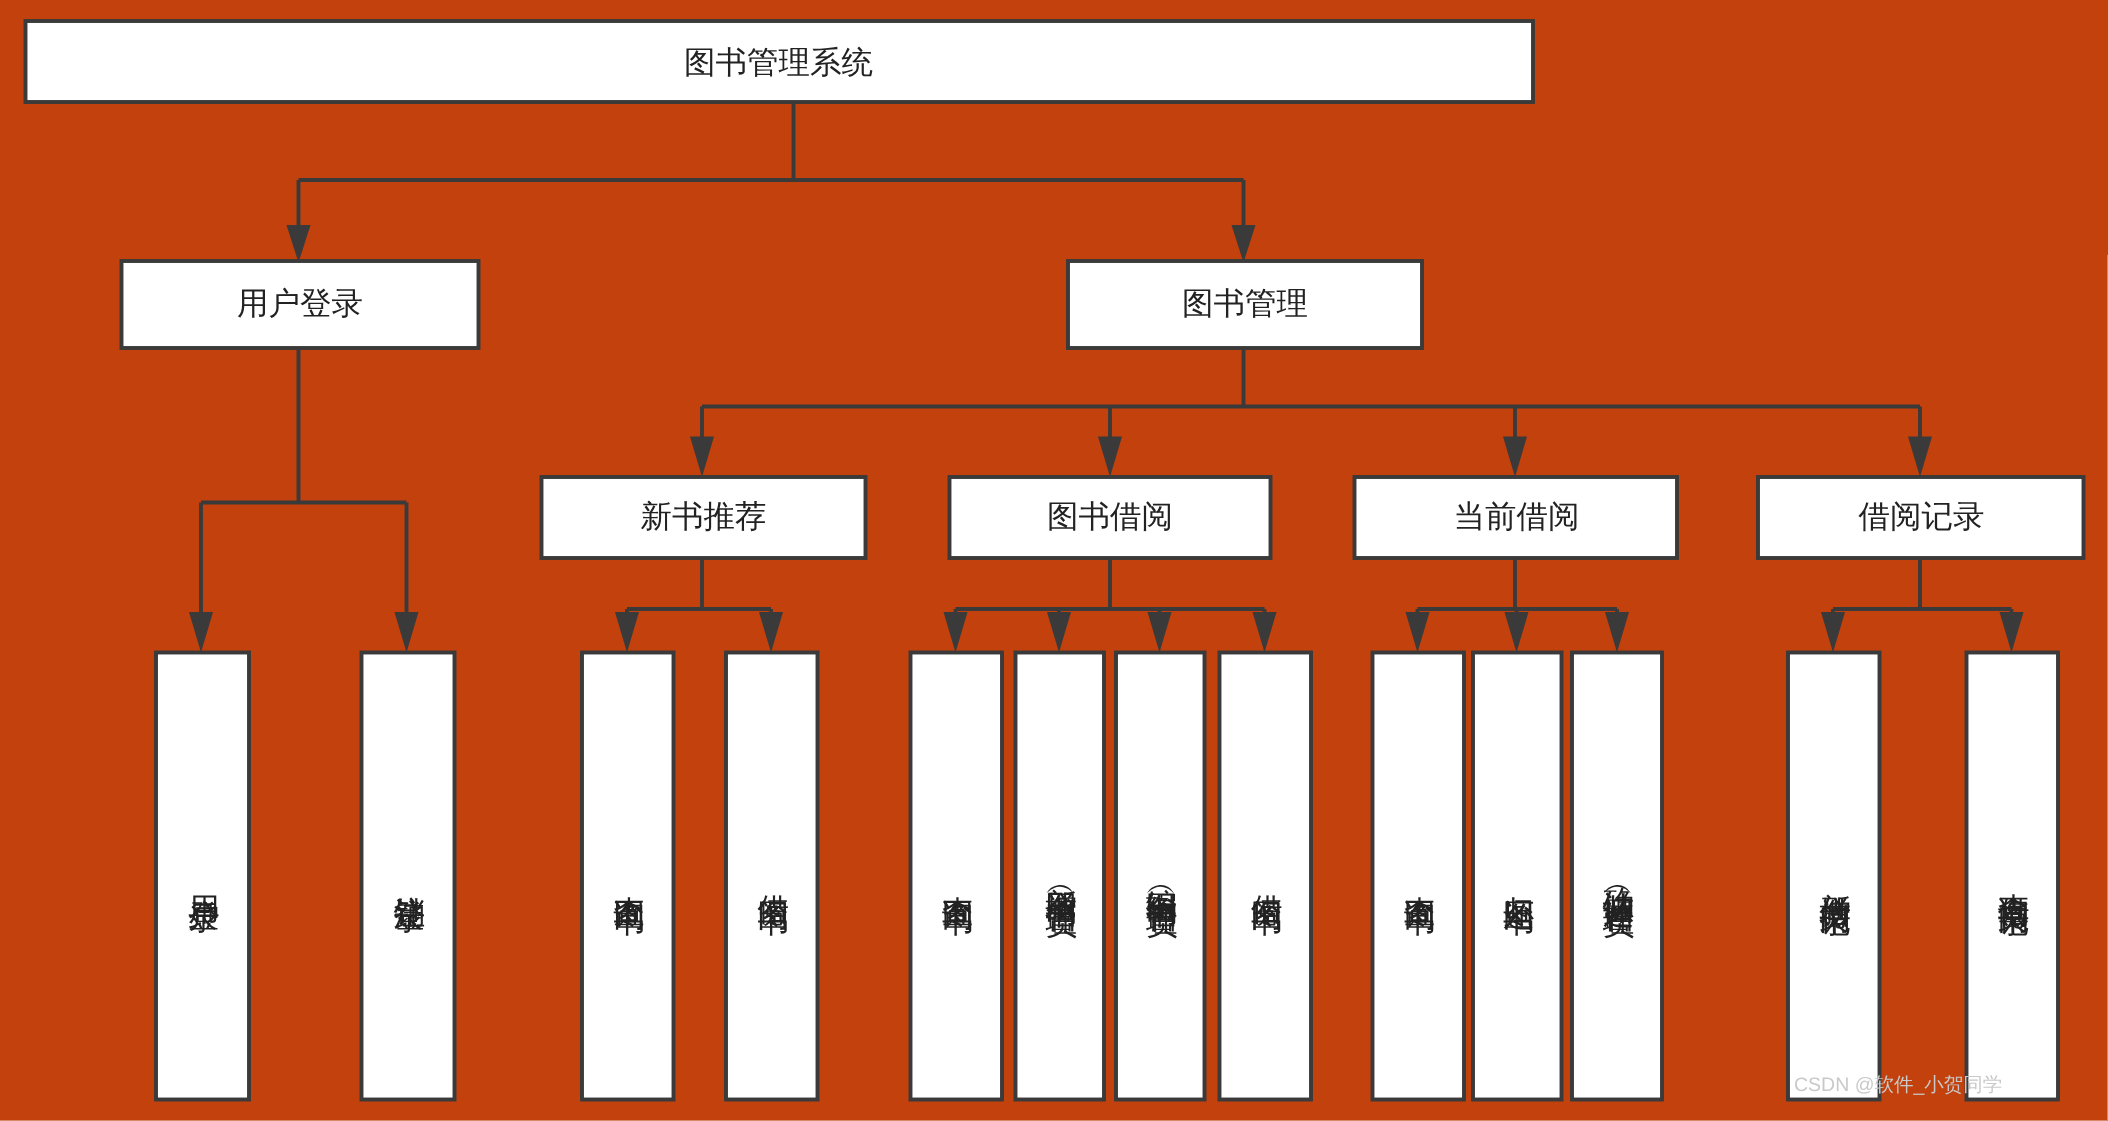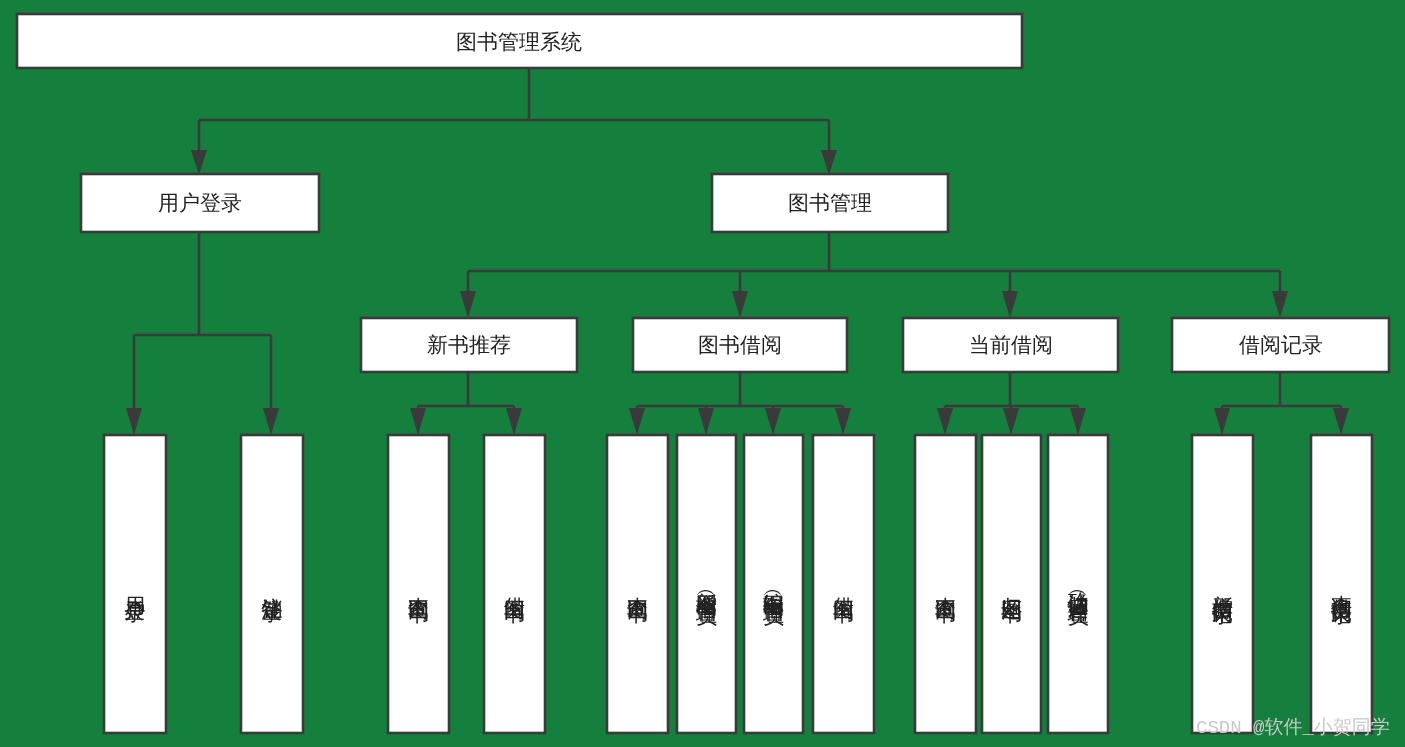--- a/index.html
+++ b/index.html
@@ -12,21 +12,21 @@
     width: 1405px;
     height: 747px;
     font-family: "Liberation Sans", "DejaVu Sans", sans-serif;
     overflow: hidden;
     position: relative;
   }
   #diagram-root {
     position: relative;
     width: 1405px;
     height: 747px;
-    background: #15803d;
+    background: #c2410c;
   }
   svg#diagram-svg {
     position: absolute;
     left: 0;
     top: 0;
     width: 1405px;
     height: 747px;
     display: block;
   }
   .node-box {
@@ -63,22 +63,22 @@
     display: flex;
     align-items: center;
     justify-content: center;
     text-align: center;
     white-space: nowrap;
     pointer-events: none;
     user-select: none;
   }
   .watermark {
     position: absolute;
-    font-family: Liberation Mono, monospace;
-    font-size: 19px;
+    font-family: Liberation Sans, sans-serif;
+    font-size: 13px;
     color: #c9c9c9;
     white-space: nowrap;
     user-select: none;
   }
 </style>
 </head>
 <body>
 
 <div id="diagram-root">
 

